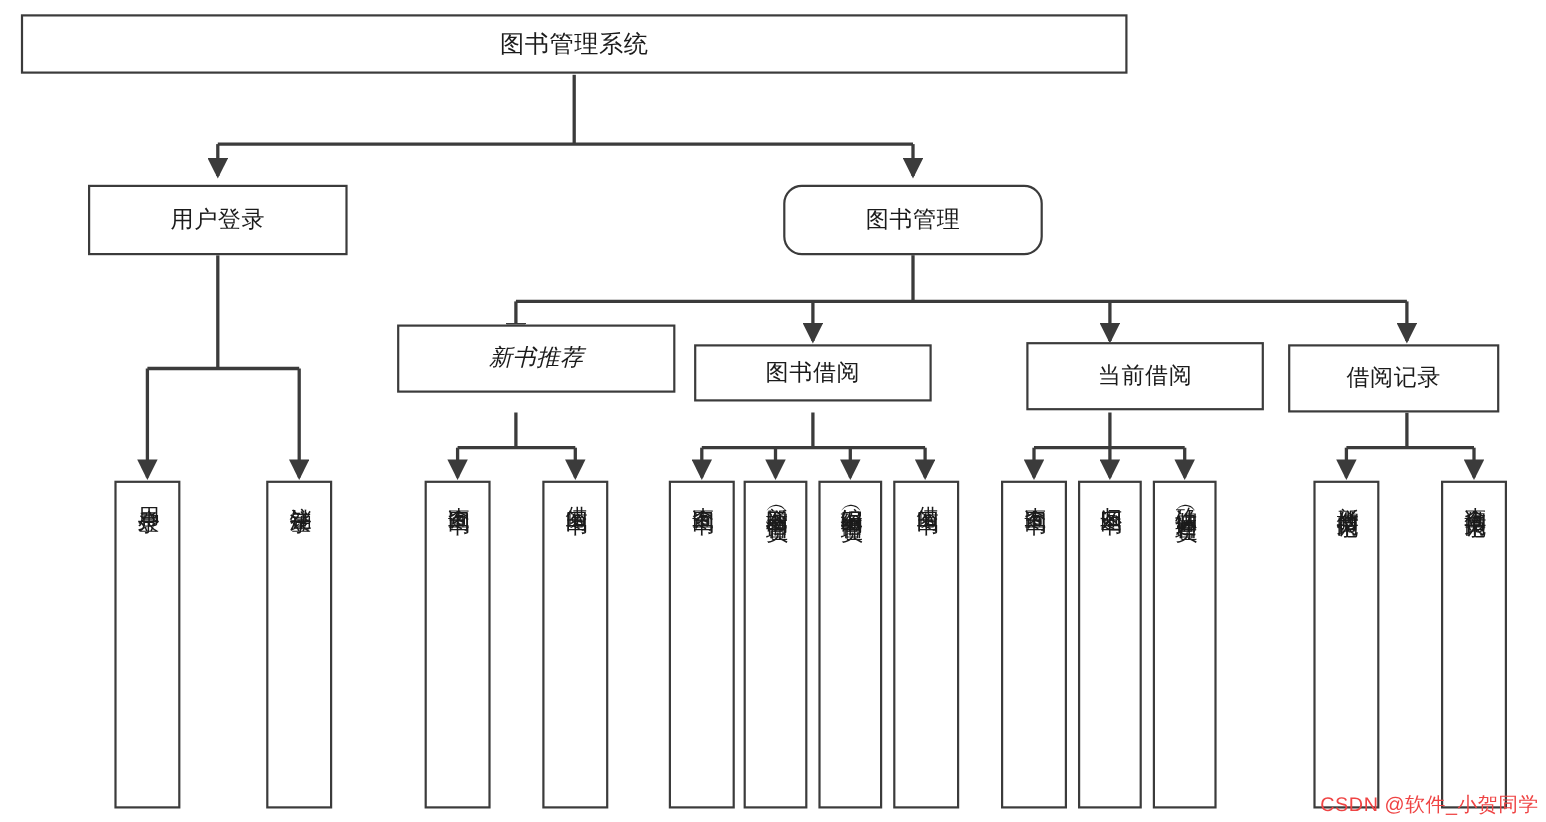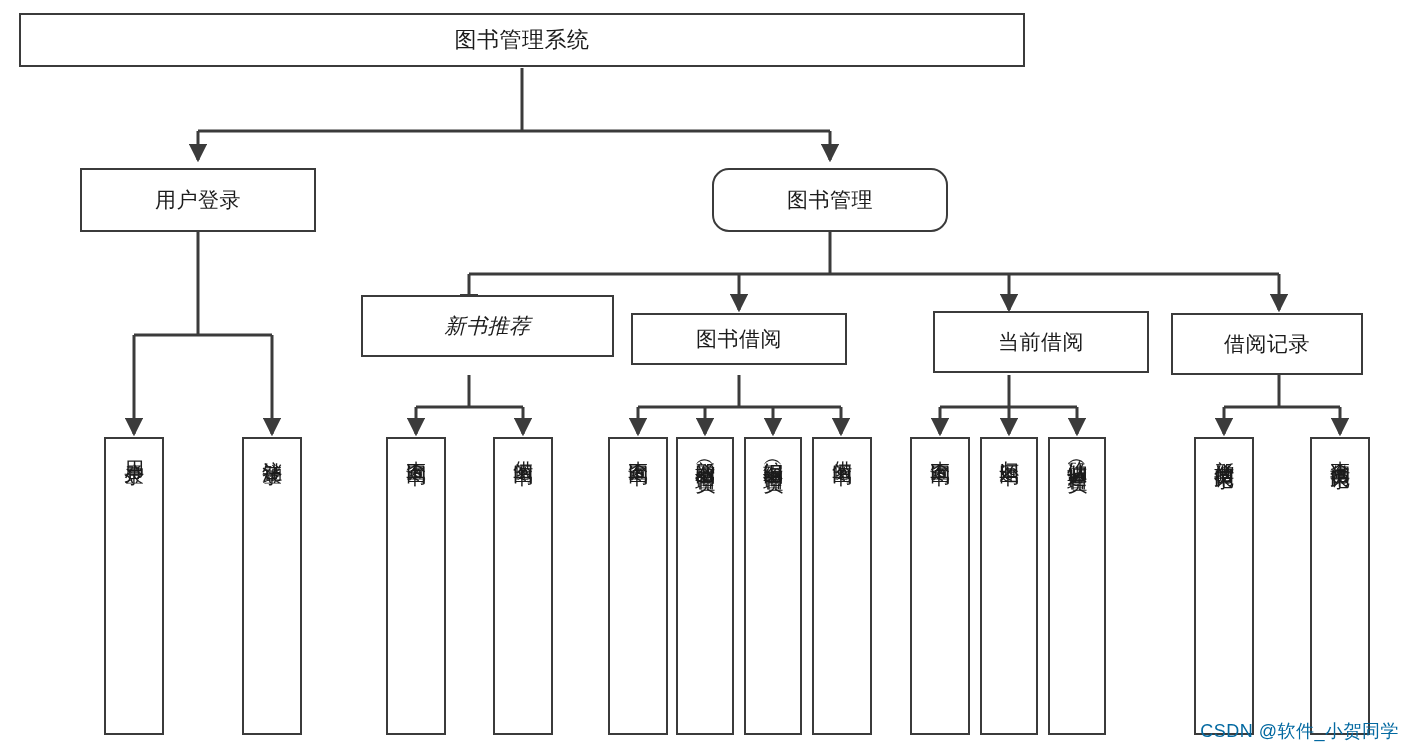--- a/index.html
+++ b/index.html
@@ -58,21 +58,21 @@
     letter-spacing:2px;
     white-space:normal;
     max-height:272px;
   }
   
   #watermark{
     position:absolute;
     right:6px;
     bottom:4px;
     font-size:18px;
-    color:#0369a1;
+    color:#ef4444;
     letter-spacing:.5px;
     white-space:nowrap;
     z-index:5;
   }
 </style>
 </head>
 <body>
 
 <div id="stage">
 

